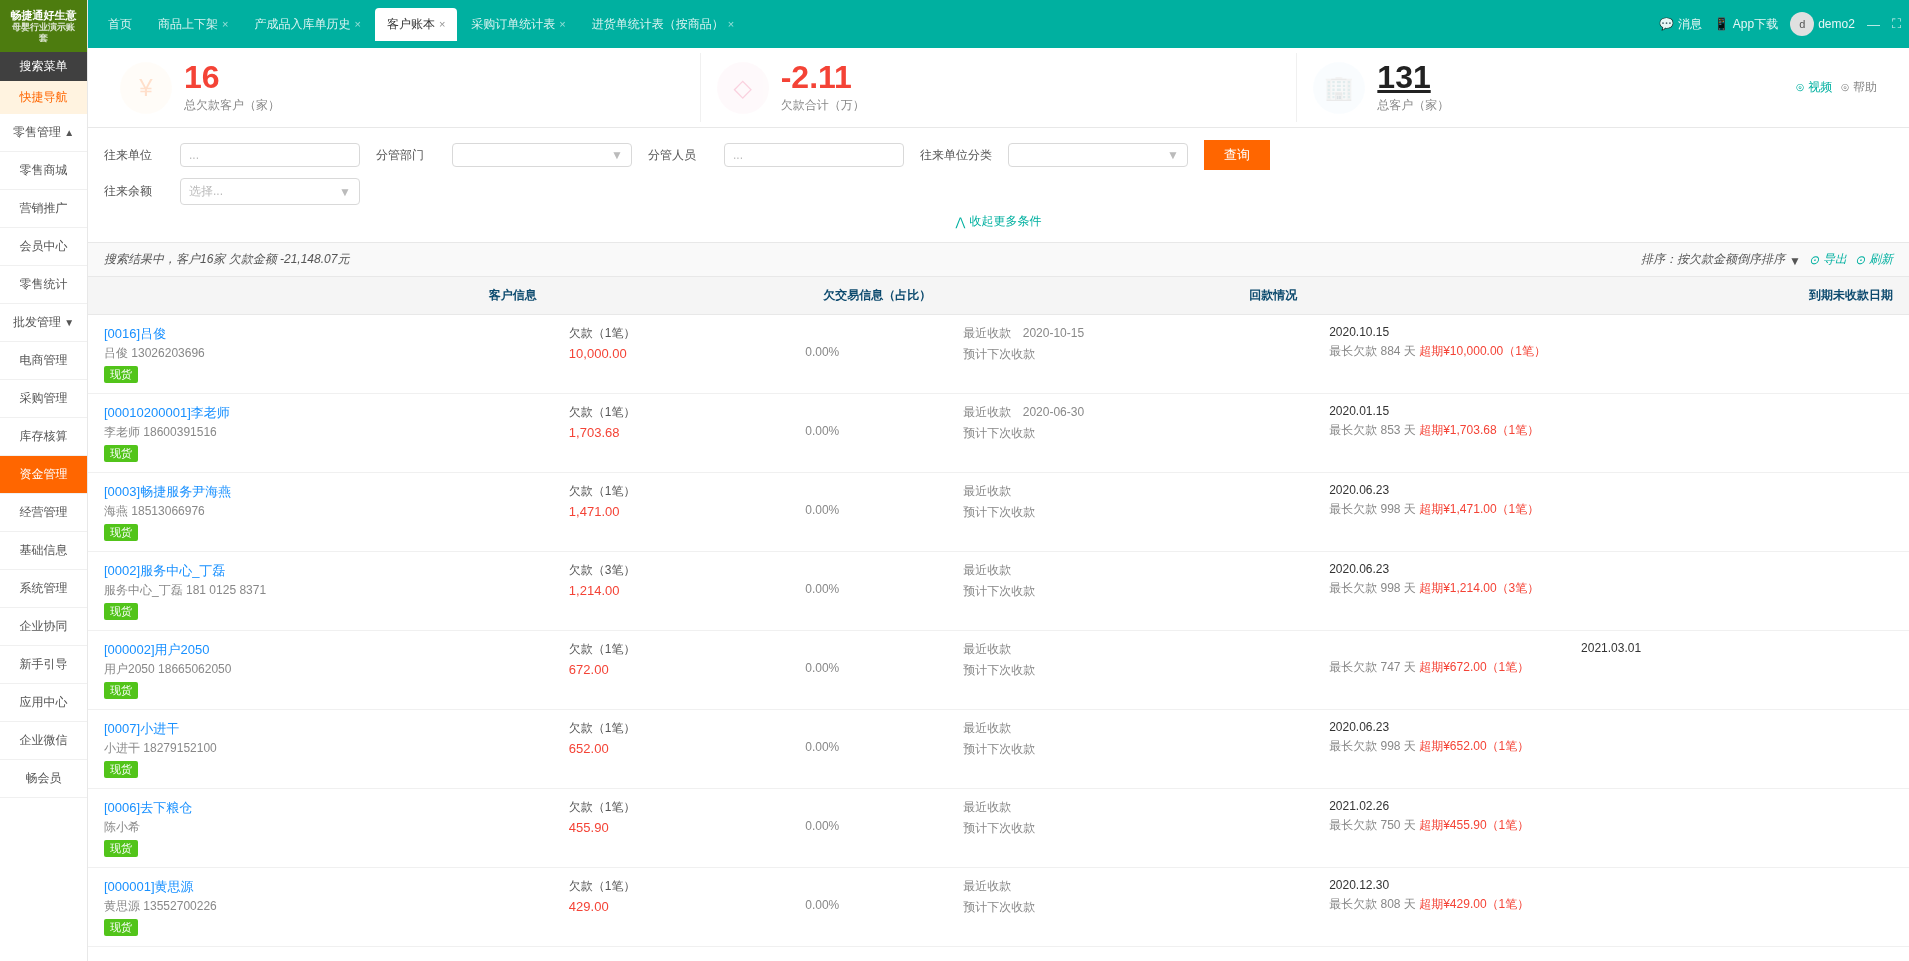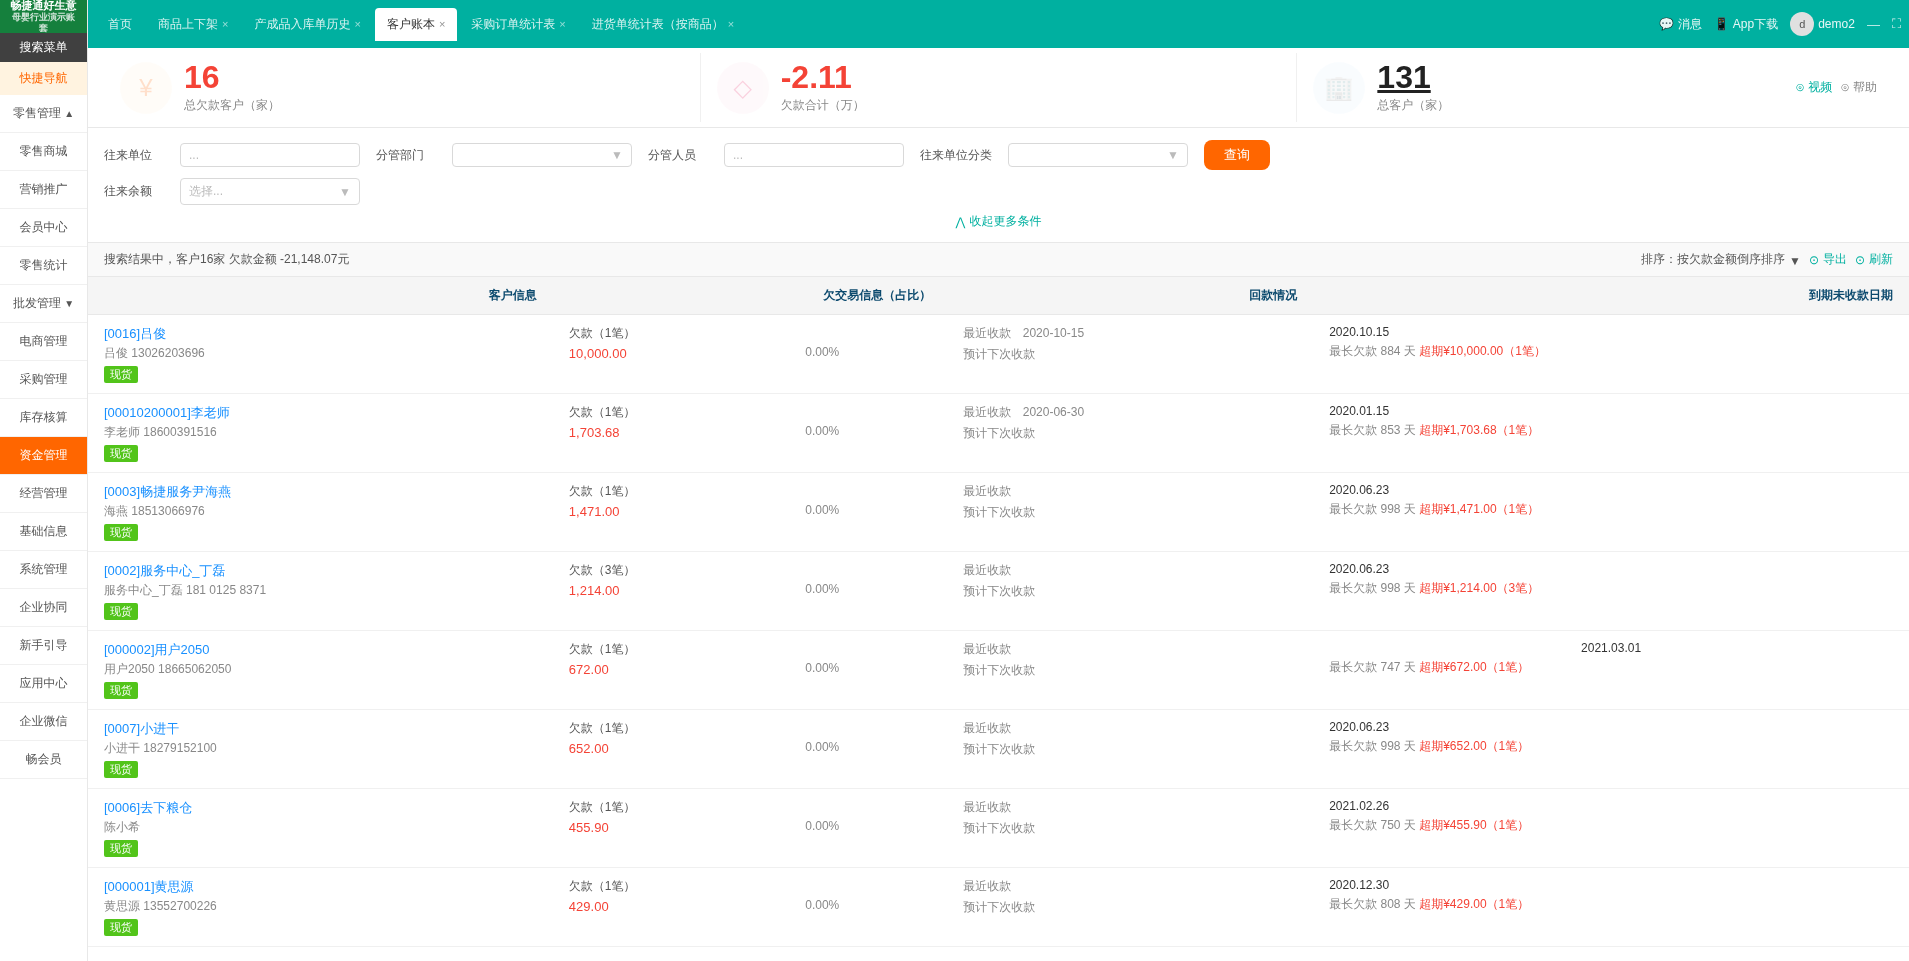--- a/index.html
+++ b/index.html
@@ -3,21 +3,21 @@
   <meta charset="utf-8">
   <style>
     * { box-sizing: border-box; margin: 0; padding: 0; font-family: 'Microsoft YaHei', Arial, sans-serif; }
     body { background: #f5f5f5; font-size: 13px; color: #333; }
 
     
     .app-container { display: flex; height: 961px; overflow: hidden; }
 
     
     .sidebar { width: 88px; background: #fff; display: flex; flex-direction: column; border-right: 1px solid #e8e8e8; flex-shrink: 0; }
-    .sidebar-logo { background: #15803d; padding: 8px; display: flex; align-items: center; justify-content: center; height: 33px; }
+    .sidebar-logo { background: #4d7c0f; padding: 8px; display: flex; align-items: center; justify-content: center; height: 52px; }
     .logo-text { color: #fff; font-size: 11px; font-weight: bold; text-align: center; line-height: 1.2; }
     .sidebar-search { background: #404040; color: #fff; text-align: center; padding: 6px 4px; font-size: 12px; cursor: pointer; }
     .sidebar-nav-label { background: #fff3e0; color: #ff6600; text-align: center; padding: 8px 4px; font-size: 12px; cursor: pointer; }
     .sidebar-item { text-align: center; padding: 10px 4px; font-size: 12px; color: #555; cursor: pointer; border-bottom: 1px solid #f0f0f0; }
     .sidebar-item.active { background: #ff6600; color: #fff; }
     .sidebar-item .arrow { font-size: 10px; }
 
     
     .main-content { flex: 1; display: flex; flex-direction: column; overflow: hidden; }
 
@@ -49,24 +49,24 @@
     
     .filter-area { background: #fff; padding: 12px 16px; border-bottom: 1px solid #e8e8e8; flex-shrink: 0; }
     .filter-row { display: flex; align-items: center; gap: 16px; margin-bottom: 8px; }
     .filter-label { font-size: 12px; color: #555; white-space: nowrap; min-width: 60px; }
     .filter-input { display: flex; align-items: center; border: 1px solid #d9d9d9; border-radius: 4px; padding: 4px 8px; min-width: 180px; font-size: 12px; color: #333; background: #fff; cursor: pointer; gap: 4px; }
     .filter-input .dots { color: #bbb; }
     .filter-select { display: flex; align-items: center; border: 1px solid #d9d9d9; border-radius: 4px; padding: 4px 8px; min-width: 180px; font-size: 12px; background: #fff; cursor: pointer; gap: 4px; }
     .filter-select .placeholder { color: #bbb; flex: 1; }
     .filter-select .arrow { color: #bbb; }
     .collapse-row { display: flex; justify-content: center; align-items: center; cursor: pointer; color: #00b0a0; font-size: 12px; gap: 4px; margin-top: 4px; }
-    .query-btn { background: #ff6600; color: #fff; border: none; border-radius: 8px; padding: 6px 20px; font-size: 13px; cursor: pointer; }
-
-    
-    .result-bar { background: #f9f9f9; padding: 8px 16px; display: flex; align-items: center; justify-content: space-between; border-bottom: 1px solid #e8e8e8; flex-shrink: 0; }
+    .query-btn { background: #ff6600; color: #fff; border: none; border-radius: 0; padding: 6px 20px; font-size: 13px; cursor: pointer; }
+
+    
+    .result-bar { background: #f9f9f9; padding: 8px 16px; display: flex; align-items: center; justify-content: space-between; border-bottom: 1px solid #e8e8e8; flex-shrink: 0; font-style: italic; }
     .result-info { font-size: 12px; color: #555; }
     .result-actions { display: flex; align-items: center; gap: 8px; font-size: 12px; color: #555; }
     .result-sort { display: flex; align-items: flex-end; gap: 4px; cursor: pointer; }
     .result-action-btn { display: flex; align-items: center; gap: 4px; cursor: pointer; color: #00b0a0; }
 
     
     .table-container { flex: 1; overflow-y: auto; background: #fff; }
     table { width: 100%; border-collapse: collapse; }
     thead tr { background: #f5f5f5; border-bottom: 1px solid #e8e8e8; }
     thead th { padding: 10px 16px; text-align: right; font-size: 12px; color: #0c4a6e; font-weight: 700; white-space: nowrap; }

